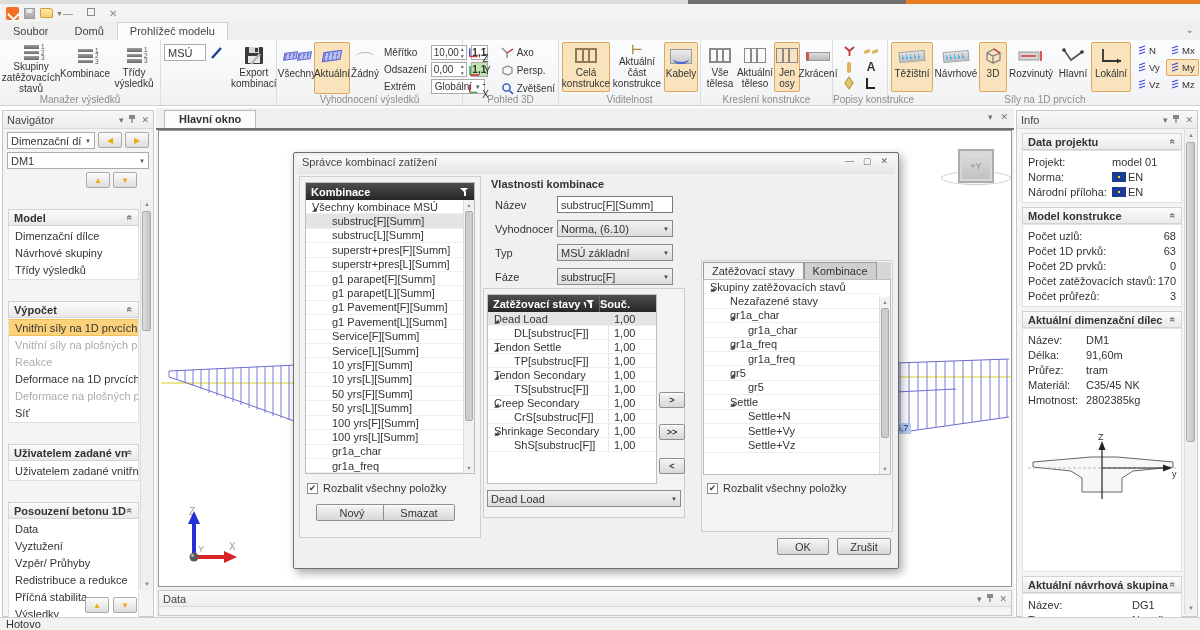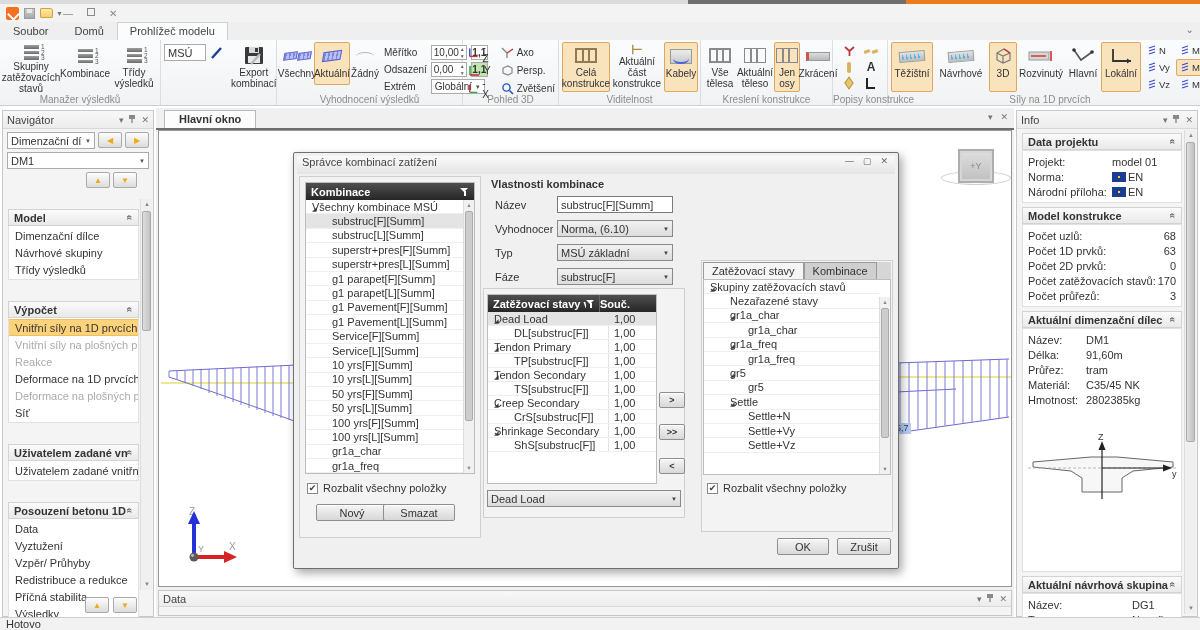--- a/index.html
+++ b/index.html
@@ -280,21 +280,21 @@
   <div class="rgroup" style="width:186px">
     <div class="rbtn" style="width:34px;height:46px">
       <span class="ric">
           <span style="display:flex;gap:1px">
             <span class="slab sm"></span>
             <span class="slab sm"></span>
           </span>
         </span>
       <span>Všechny</span>
     </div>
-    <div class="rbtn sel" style="width:36px;height:43px">
+    <div class="rbtn sel" style="width:36px;height:52px">
       <span class="ric">
           <span class="slab"></span>
         </span>
       <span>Aktuální</span>
     </div>
     <div class="rbtn" style="width:30px;height:46px">
       <span class="ric">
           <span class="curveic"></span>
         </span>
       <span>Žádný</span>
@@ -438,21 +438,21 @@
     <div class="glabel">Popisy konstrukce</div>
   </div>
 
   <div class="rgroup" style="flex:1;border-right:none">
     <div class="rbtn sel" style="width:42px">
       <span class="ric">
           <span class="beamic"></span>
         </span>
       <span>Těžištní</span>
     </div>
-    <div class="rbtn" style="width:56px">
+    <div class="rbtn" style="width:46px">
       <span class="ric">
           <span class="beamic"></span>
         </span>
       <span>Návrhové</span>
     </div>
     <div class="rbtn sel" style="width:28px">
       <span class="ric">
         <svg width="20" height="18">
             <path d="M4 6 L11 2 L17 6 L17 13 L10 16 L4 13 Z M4 6 L10 9 L17 6 M10 9 L10 16" fill="none" stroke="#7a7a7a" stroke-width="1.2"></path>
             <line x1="11" y1="2" x2="17" y2="6" stroke="#cc3333" stroke-width="1.4"></line>
@@ -1068,21 +1068,21 @@
           <div class="trow crow lvl1">
             <span class="cc">
               <span class="xp"></span>
               <span>DL[substruc[F]]</span>
             </span>
             <span class="cv">1,00</span>
           </div>
           <div class="trow crow lvl0 exp">
             <span class="cc">
               <span class="xp"></span>
-              <span>Tendon Primary</span>
+              <span>Tendon Settle</span>
             </span>
             <span class="cv">1,00</span>
           </div>
           <div class="trow crow lvl1">
             <span class="cc">
               <span class="xp"></span>
               <span>TP[substruc[F]]</span>
             </span>
             <span class="cv">1,00</span>
           </div>

